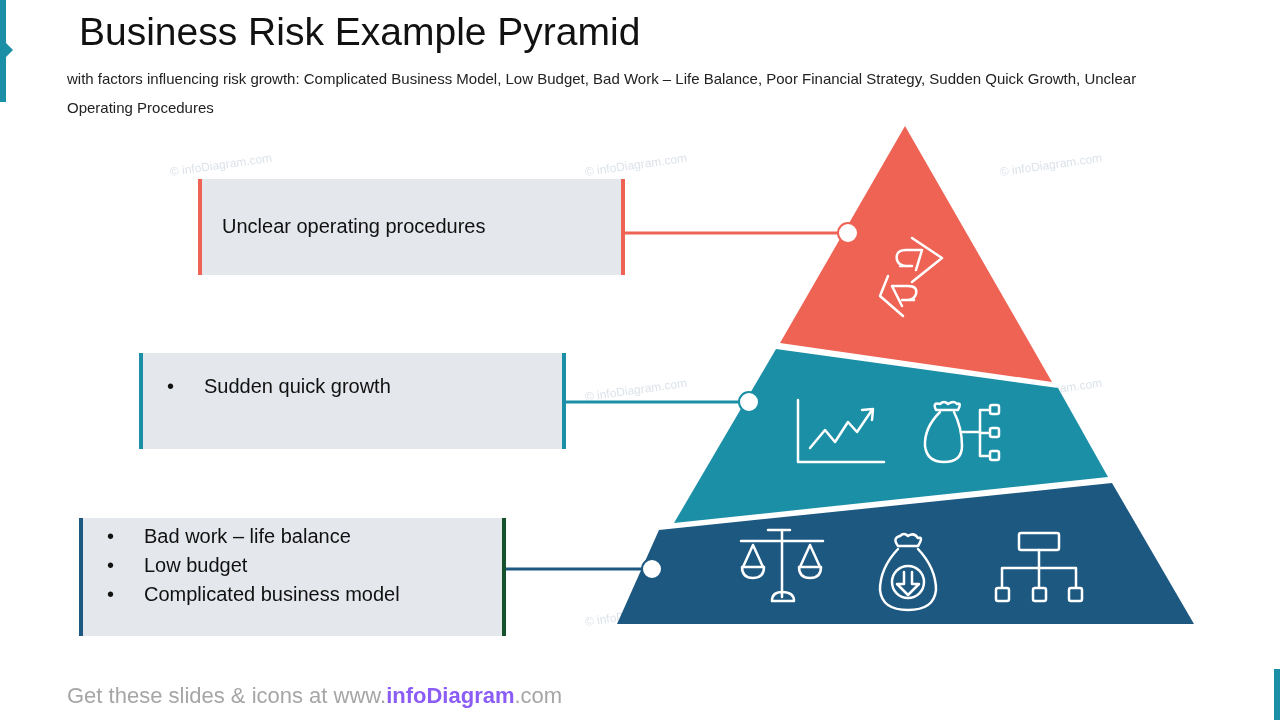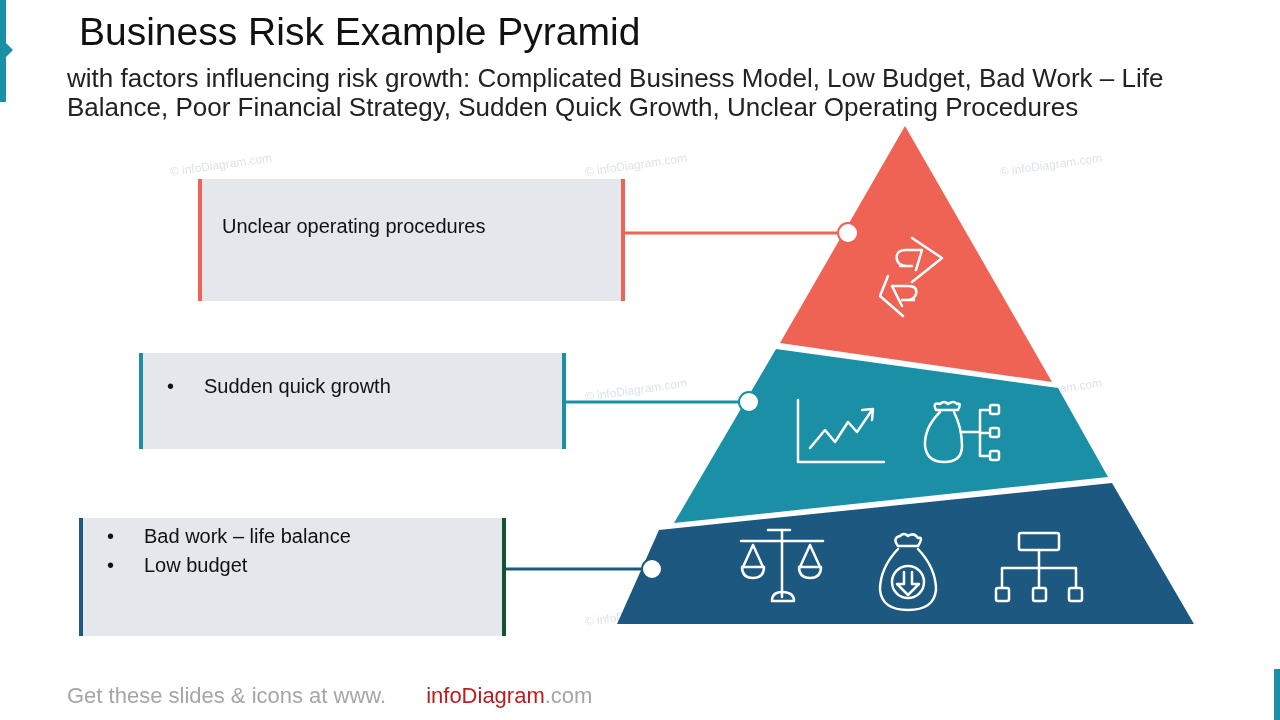--- a/index.html
+++ b/index.html
@@ -8,36 +8,36 @@
     background: #ffffff;
     font-family: "Liberation Sans", "DejaVu Sans", sans-serif;
     color: #111;
   }
   .accent-bar-left { position: absolute; left: 0; top: 0; width: 6px; height: 102px; background: #1a8fa6; }
   .accent-arrow { position: absolute; left: 6px; top: 43px; width: 0; height: 0;
     border-top: 7px solid transparent; border-bottom: 7px solid transparent; border-left: 7px solid #1a8fa6; }
   .accent-bar-right { position: absolute; left: 1274px; top: 669px; width: 6px; height: 51px; background: #1a8fa6; }
 
   .title { position: absolute; left: 79px; top: 10px; font-size: 39px; font-weight: normal; color: #111; letter-spacing: 0px; margin: 0; }
-  .subtitle { position: absolute; left: 67px; top: 64px; width: 1120px; font-size: 26px; line-height: 29px; color: #222; margin: 0; }
+  .subtitle { position: absolute; left: 67px; top: 64px; width: 1120px; font-size: 15px; line-height: 29px; color: #222; margin: 0; }
 
   .watermark { position: absolute; font-size: 12px; color: #dde3ea; transform: rotate(-8deg); transform-origin: left center; white-space: nowrap; }
 
   .box { position: absolute; background: #e4e7eb; box-sizing: border-box; }
   .box .txt { position: absolute; font-size: 20px; color: #111; line-height: 29px; }
   .box ul { margin: 0; padding: 0; list-style: none; }
   .box li { position: relative; padding-left: 61px; }
   .box li::before { content: "•"; position: absolute; left: 24px; top: 0; }
 
-  .box1 { left: 198px; top: 179px; width: 427px; height: 122px; border-left: 4px solid #ef6354; border-right: 4px solid #ef6354; text-align: right; }
+  .box1 { left: 198px; top: 179px; width: 427px; height: 96px; border-left: 4px solid #ef6354; border-right: 4px solid #ef6354; text-align: right; }
   .box2 { left: 139px; top: 353px; width: 427px; height: 96px; border-left: 4px solid #1a8fa6; border-right: 4px solid #1a8fa6; }
   .box3 { left: 79px;  top: 518px; width: 427px; height: 118px; border-left: 4px solid #1d5880; border-right: 4px solid #14532d; }
 
   .footer { position: absolute; left: 67px; top: 683px; font-size: 22px; color: #a6a6a6; letter-spacing: 0px; }
-  .footer b { font-weight: normal; color: #b91c1c; margin-left: 40px; }
+  .footer b { font-weight: bold; color: #8b5cf6; }
 
   svg.diagram { position: absolute; left: 0; top: 0; }
 </style>
 </head>
 <body>
 
 <div class="accent-bar-left"></div>
 <div class="accent-arrow"></div>
 <div class="accent-bar-right"></div>
 
@@ -57,20 +57,21 @@
 </div>
 <div class="box box2">
   <ul class="txt" style="left:0;top:19px;width:100%;">
     <li>Sudden quick growth</li>
   </ul>
 </div>
 <div class="box box3">
   <ul class="txt" style="left:0;top:4px;width:100%;">
     <li>Bad work – life balance</li>
     <li>Low budget</li>
+    <li>Complicated business model</li>
   </ul>
 </div>
 
 <svg class="diagram" width="1280" height="720" viewBox="0 0 1280 720">
 
   <line x1="625" y1="233" x2="848" y2="233" stroke="#ef6354" stroke-width="3"></line>
   <line x1="566" y1="402" x2="749" y2="402" stroke="#1a8fa6" stroke-width="3"></line>
   <line x1="506" y1="569" x2="652" y2="569" stroke="#1d5880" stroke-width="3"></line>
 
   <polygon points="905,126 1052,382 780,343" fill="#ef6354"></polygon>

